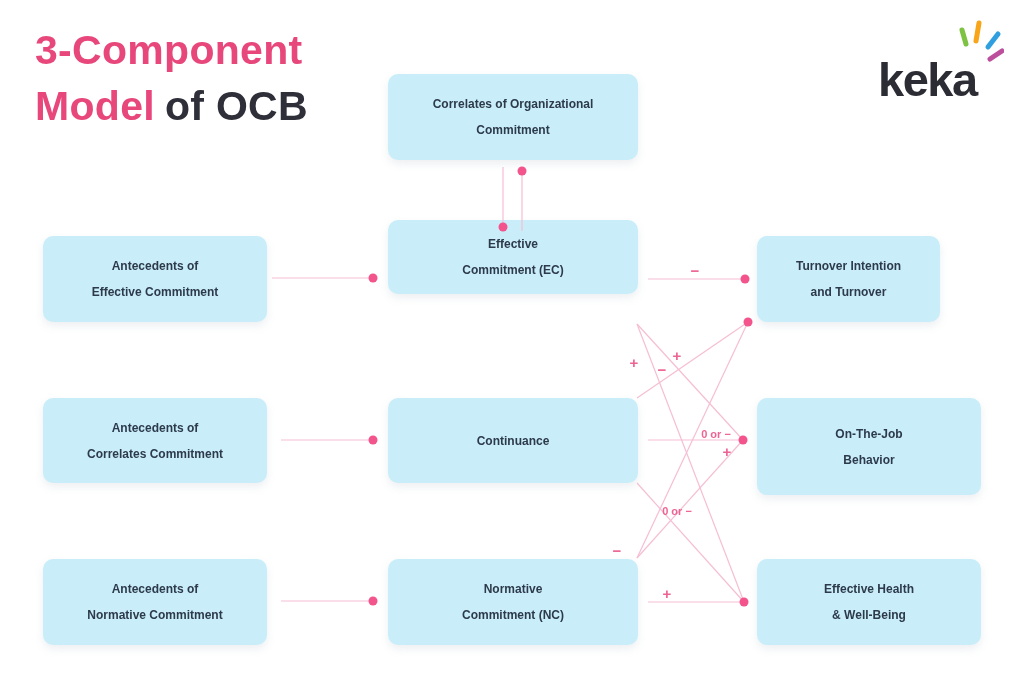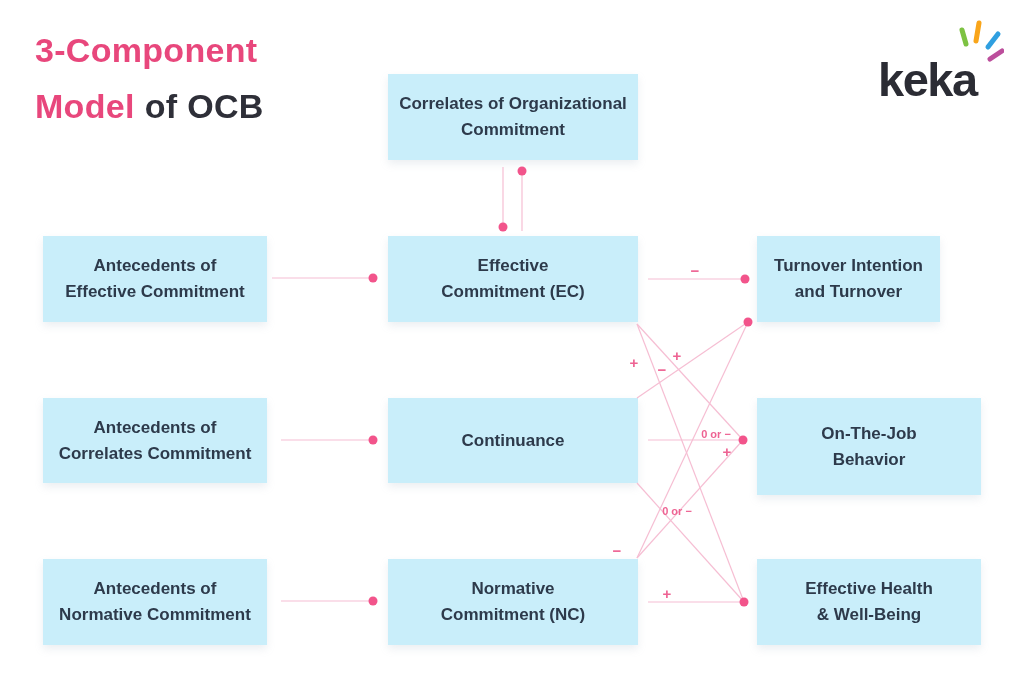--- a/index.html
+++ b/index.html
@@ -8,21 +8,21 @@
     width: 1024px;
     height: 686px;
     background: #ffffff;
     overflow: hidden;
     font-family: "Liberation Sans", sans-serif;
   }
   .title {
     position: absolute;
     left: 35px;
     top: 22px;
-    font-size: 34px;
+    font-size: 41px;
     line-height: 56px;
     font-weight: 800;
     letter-spacing: 0.3px;
     color: #2e2f38;
   }
   .title .accent { color: #e8477c; }
   .title .rest { margin-left: 10px; margin-top: 40px; }
   .logo {
     position: absolute;
     left: 878px;
@@ -35,29 +35,29 @@
     font-size: 47px;
     font-weight: 800;
     letter-spacing: -1.5px;
     line-height: 1;
     color: #2b2c34;
   }
   .sparks { position: absolute; left: 78px; top: 0px; }
   .box {
     position: absolute;
     background: #c9eefa;
-    border-radius: 0;
+    border-radius: 10px;
     display: flex;
     flex-direction: column;
     align-items: center;
     justify-content: center;
     text-align: center;
     color: #2d3a4b;
     font-weight: 700;
-    font-size: 17px;
+    font-size: 12px;
     line-height: 26px;
     box-shadow: 0 4px 8px rgba(150,165,185,0.18);
   }
   svg.overlay {
     position: absolute;
     left: 0; top: 0;
     width: 1024px; height: 686px;
     pointer-events: none;
   }
   .conn { stroke: #f6bed3; stroke-width: 1.2; fill: none; }
@@ -106,21 +106,21 @@
   </div>
   <div class="box" style="left:43px;top:398px;width:224px;height:85px">
     <span>Antecedents of</span>
     <span>Correlates Commitment</span>
   </div>
   <div class="box" style="left:43px;top:559px;width:224px;height:86px">
     <span>Antecedents of</span>
     <span>Normative Commitment</span>
   </div>
 
-  <div class="box" style="left:388px;top:236px;width:250px;height:86px">
+  <div class="box" style="left:388px;top:220px;width:250px;height:74px">
     <span>Effective</span>
     <span>Commitment (EC)</span>
   </div>
   <div class="box" style="left:388px;top:398px;width:250px;height:85px">
     <span>Continuance</span>
   </div>
   <div class="box" style="left:388px;top:559px;width:250px;height:86px">
     <span>Normative</span>
     <span>Commitment (NC)</span>
   </div>

